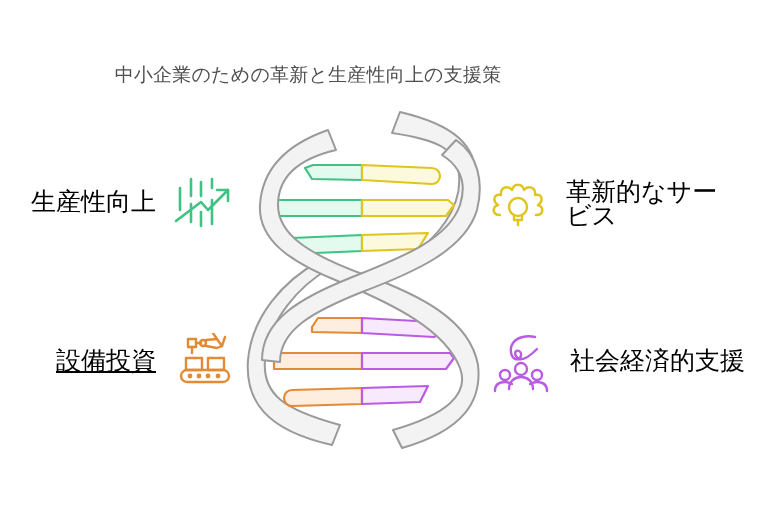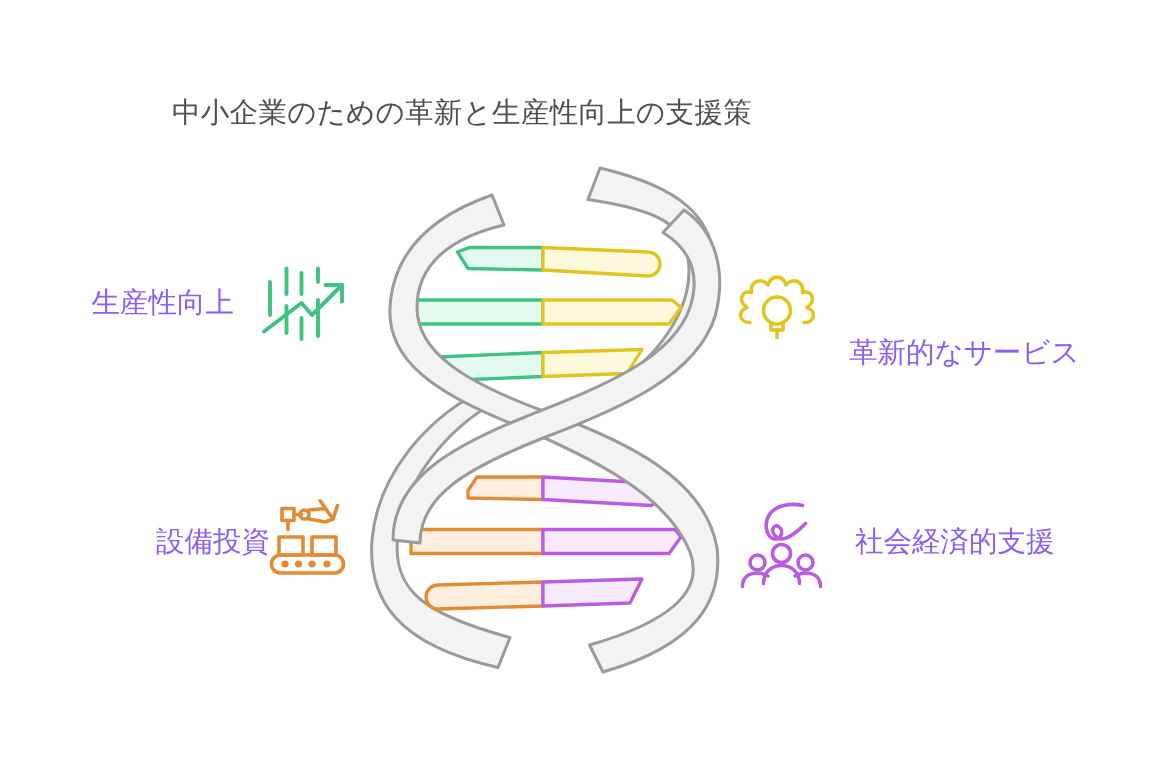--- a/index.html
+++ b/index.html
@@ -27,32 +27,31 @@
     }
     .helix {
       position: absolute;
       left: 0;
       top: 0;
       width: 768px;
       height: 505px;
     }
     .label {
       position: absolute;
-      font-size: 19px;
-      color: #8b5cf6;
+      font-size: 25px;
+      color: #000000;
       line-height: 24px;
       white-space: nowrap;
     }
     .label-left {
       text-align: right;
     }
     .label-wrap {
       white-space: normal;
       width: 170px;
-      margin-top: 43px;
     }
     .icon {
       position: absolute;
       width: 60px;
       height: 60px;
     }
   </style>
 </head>
 <body>
 
@@ -113,21 +112,21 @@
 </svg>
 
 <svg class="icon" style="left:488px; top:173px;" viewBox="0 0 60 60" fill="none" stroke="#e0c51f" stroke-width="2.4" stroke-linecap="round" stroke-linejoin="round">
   <path d="M 12 42 C 4 42, 4 34, 10 32 C 4 28, 6 20, 13 22 C 12 14, 20 12, 24 17 C 26 10, 34 10, 36 17 C 40 12, 48 14, 47 22 C 54 20, 56 28, 50 32 C 56 34, 56 42, 48 42"></path>
   <circle cx="30" cy="34" r="9"></circle>
   <path d="M 26 43 L 26 47 L 34 47 L 34 43"></path>
   <line x1="30" y1="47" x2="30" y2="52"></line>
 </svg>
 <div class="label label-wrap" style="left:566px; top:180px;">革新的なサービス</div>
 
-<div class="label label-left" style="right:588px; top:349px;">設備投資</div>
+<div class="label label-left" style="right:612px; top:349px;text-decoration:underline;">設備投資</div>
 <svg class="icon" style="left:177px; top:333px;" viewBox="0 0 60 60" fill="none" stroke="#e38a35" stroke-width="2.4" stroke-linecap="round" stroke-linejoin="round">
   <rect x="11" y="6" width="8" height="8"></rect>
   <line x1="15" y1="14" x2="15" y2="20"></line>
   <line x1="19" y1="10" x2="24" y2="10"></line>
   <circle cx="26" cy="10" r="3"></circle>
   <path d="M 29 7 L 40 6 L 45 13 L 40 15 L 29 13"></path>
   <line x1="40" y1="6" x2="36" y2="0"></line>
   <line x1="45" y1="13" x2="48" y2="4"></line>
   <rect x="9" y="25" width="16" height="12"></rect>
   <rect x="31" y="25" width="16" height="12"></rect>

